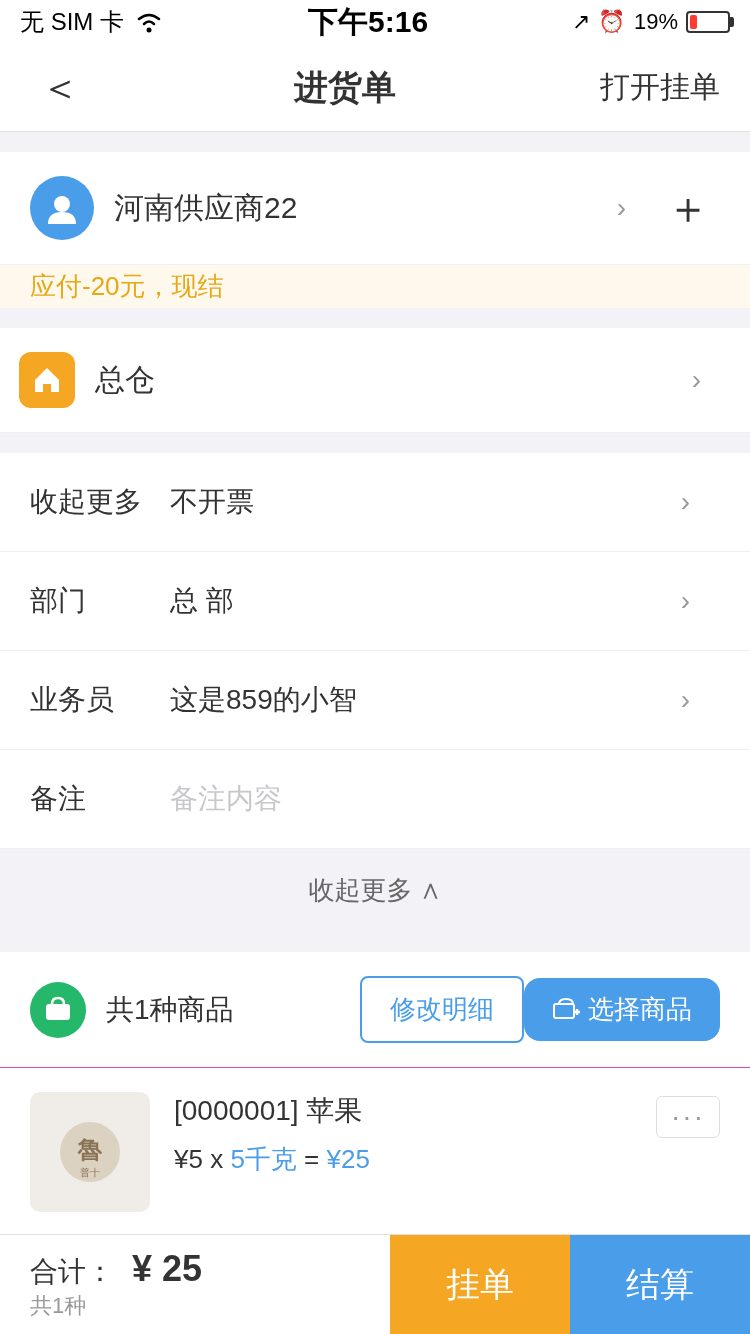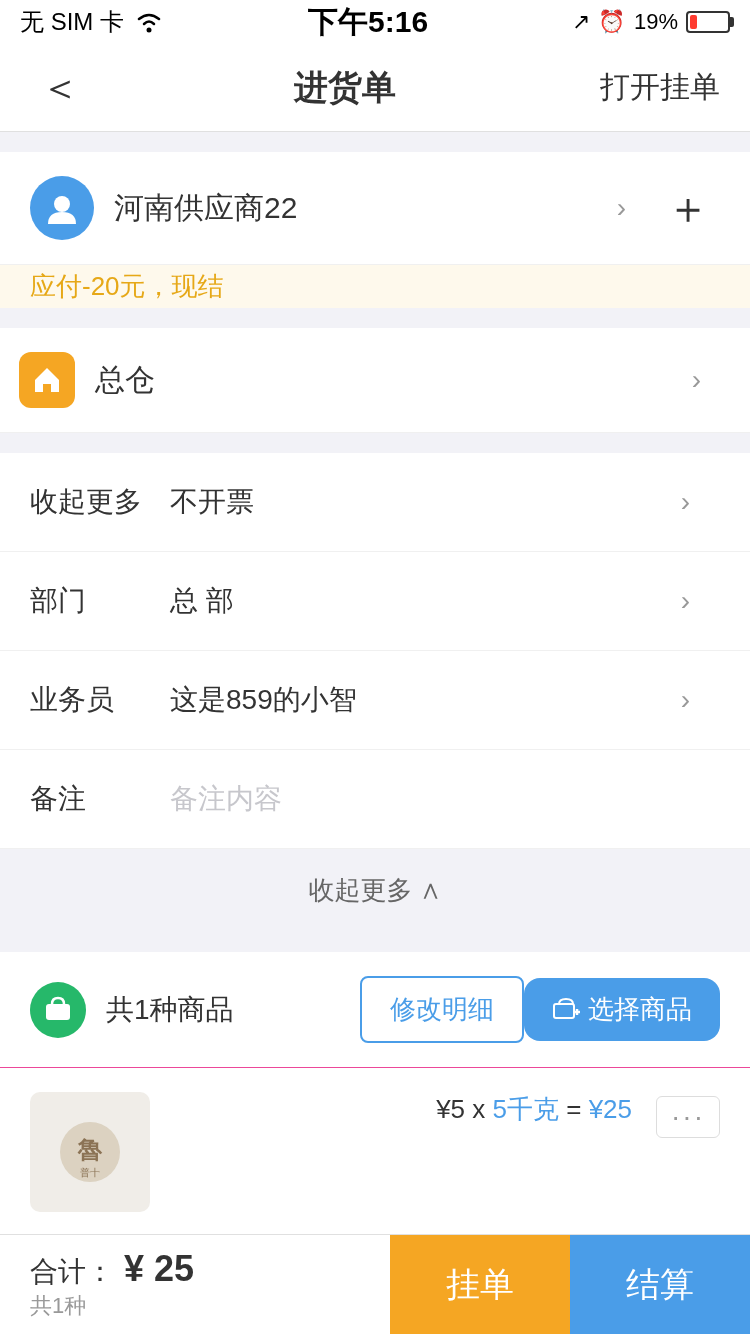--- a/index.html
+++ b/index.html
@@ -257,21 +257,20 @@
     }
     .product-info { flex: 1; }
     .product-name {
       font-size: 28px;
       color: #333;
       margin-bottom: 12px;
     }
     .product-price {
       font-size: 26px;
       color: #333;
-      text-align: right;
     }
     .product-price .highlight {
       color: #4a9de8;
     }
     .product-menu {
       display: flex;
       align-items: flex-start;
       padding-top: 4px;
     }
     .three-dots {
@@ -300,21 +299,21 @@
       display: flex;
       flex-direction: column;
       justify-content: center;
       padding: 0 30px;
     }
     .total-label {
       font-size: 28px;
       color: #333;
       display: flex;
       align-items: baseline;
-      gap: 10px;
+      gap: 18px;
     }
     .total-amount {
       font-size: 36px;
       font-weight: 600;
       color: #333;
     }
     .total-sub {
       font-size: 22px;
       color: #999;
     }
@@ -460,20 +459,24 @@
 
   <div class="product-card">
     <div class="product-thumb">
       <svg width="80" height="80" viewBox="0 0 80 80">
         <circle cx="40" cy="40" r="30" fill="#c8b89a" opacity="0.5"></circle>
         <text x="40" y="46" font-size="24" text-anchor="middle" fill="#8b7355" font-weight="bold">魯</text>
         <text x="40" y="64" font-size="10" text-anchor="middle" fill="#8b7355">普十</text>
       </svg>
     </div>
     <div class="product-info">
+      <div class="product-name">
+        <span>[0000001] </span>
+        <span>苹果</span>
+      </div>
       <div class="product-price">
         <span>¥5 x </span>
         <span class="highlight">5千克</span>
         <span> = </span>
         <span class="highlight">¥25</span>
       </div>
     </div>
     <div class="product-menu">
       <span class="three-dots">···</span>
     </div>

